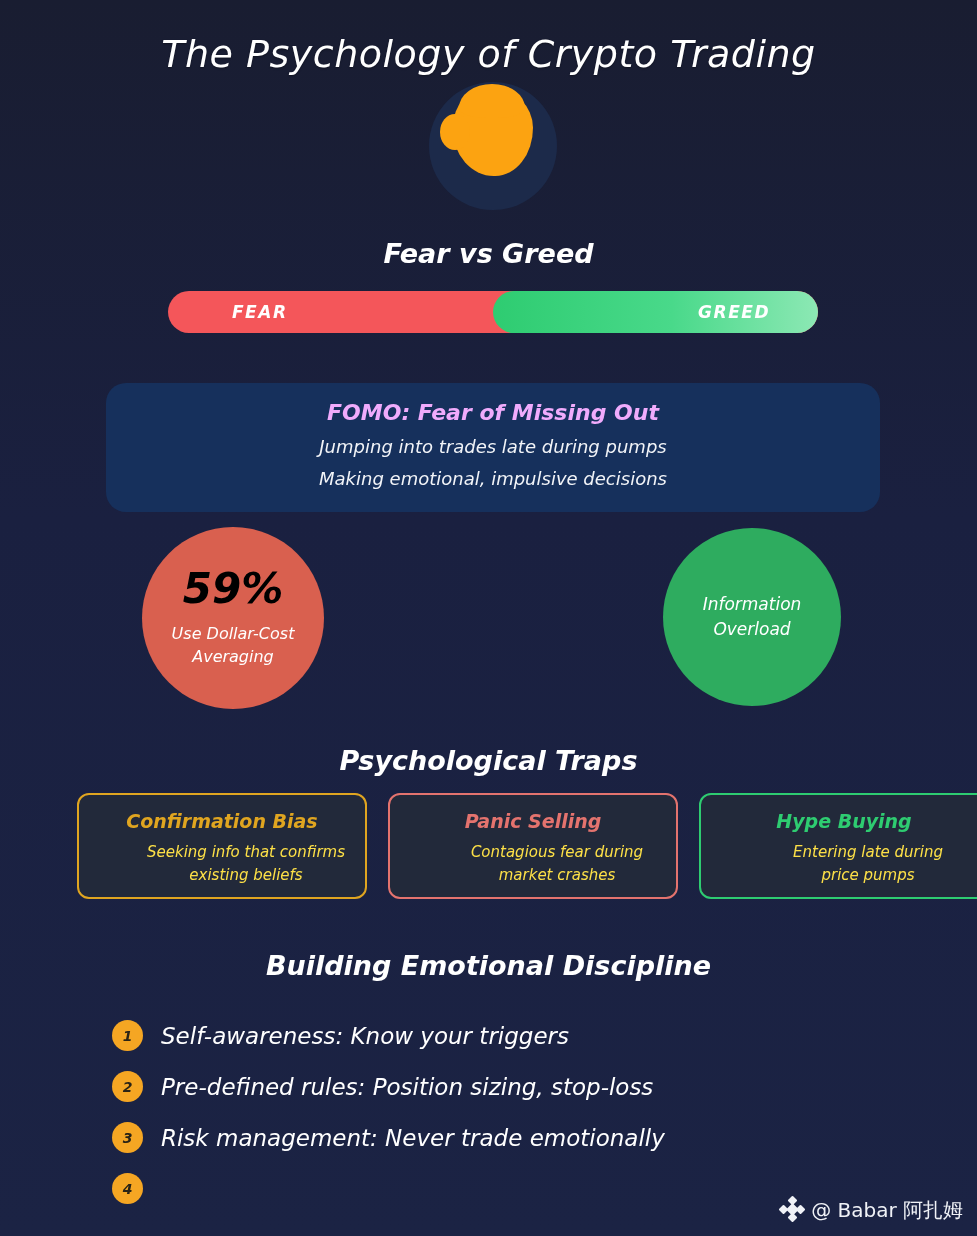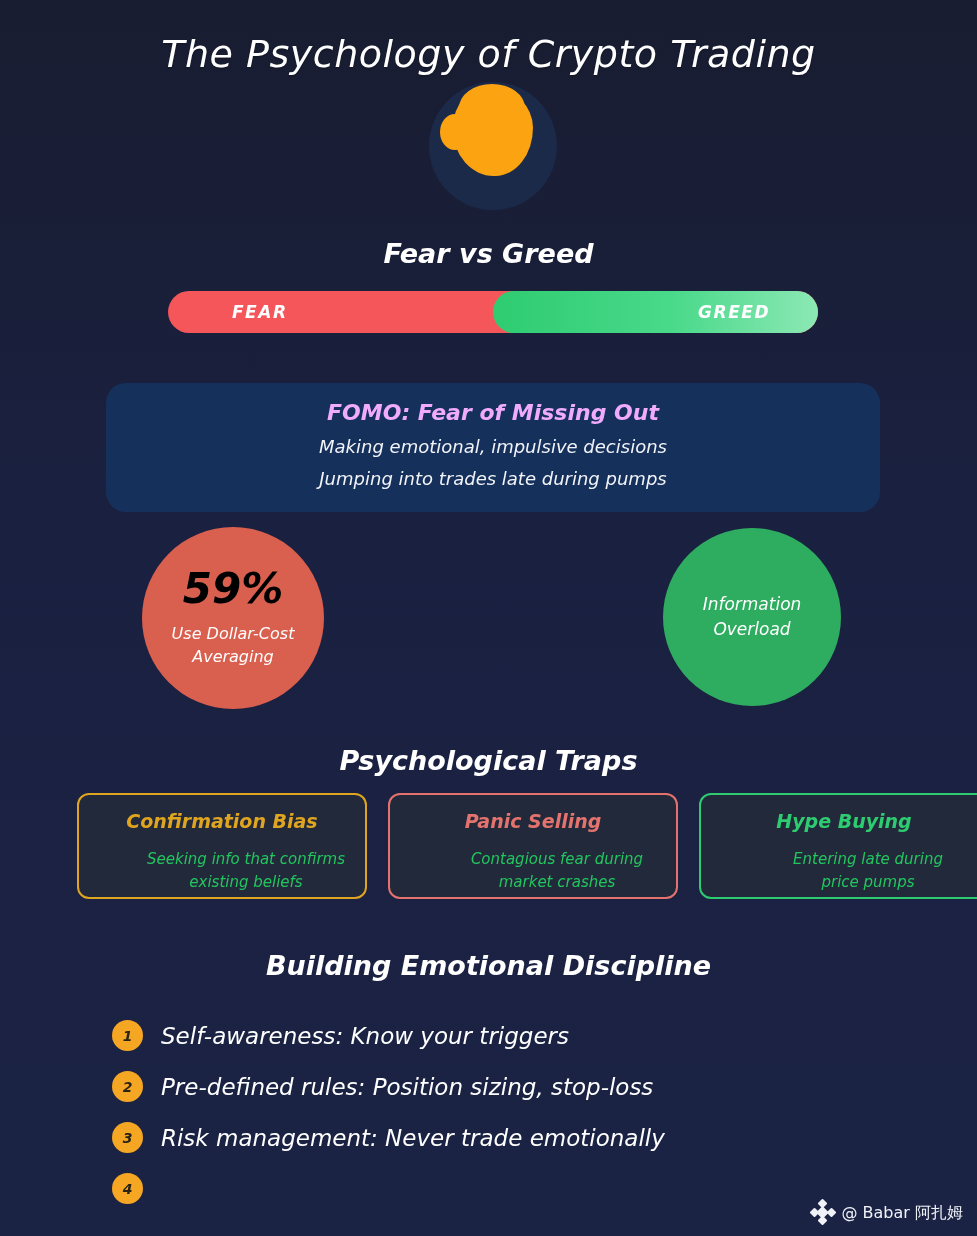--- a/index.html
+++ b/index.html
@@ -214,27 +214,27 @@
     border-radius: 12px;
     border: 2px solid #e0a520;
     text-align: center;
     padding-top: 15px;
     flex: 0 0 auto;
   }
   .trap-title {
     font-size: 19px;
     font-style: italic;
     font-weight: 700;
-    margin-bottom: 16px;
+    margin-bottom: 9px;
   }
   .trap-desc {
     font-size: 15px;
     font-style: italic;
     line-height: 1.5;
-    color: #22c55e;
+    color: #fde047;
     padding-left: 48px;
   }
 
   
   .discipline-list {
     position: absolute;
     top: 1010px;
     left: 112px;
     width: 760px;
   }
@@ -263,23 +263,23 @@
     font-style: italic;
     color: #ffffff;
   }
 
   
   .watermark {
     position: absolute;
     right: 14px;
     bottom: 12px;
     display: flex;
-    align-items: flex-end;
+    align-items: flex-start;
     gap: 7px;
-    font-size: 16px;
+    font-size: 20px;
     color: #f0f2f7;
     font-family: "DejaVu Sans", sans-serif;
   }
   .wm-logo {
     width: 24px;
     height: 24px;
     position: relative;
   }
   .wm-logo i {
     position: absolute;
@@ -310,22 +310,22 @@
 
   <div class="gauge">
     <div class="gauge-fear"></div>
     <div class="gauge-greed"></div>
     <div class="gauge-label" id="gauge-fear-label">FEAR</div>
     <div class="gauge-label" id="gauge-greed-label">GREED</div>
   </div>
 
   <div class="fomo-card">
     <div class="fomo-title">FOMO: Fear of Missing Out</div>
+    <div class="fomo-line">Jumping into trades late during pumps</div>
     <div class="fomo-line">Making emotional, impulsive decisions</div>
-    <div class="fomo-line">Jumping into trades late during pumps</div>
   </div>
 
   <div class="stat-circle" id="stat-circle-dca">
     <div class="stat-value">59%</div>
     <div class="stat-label">
       <span>Use Dollar-Cost</span><br>
       <span>Averaging</span>
     </div>
   </div>
 

